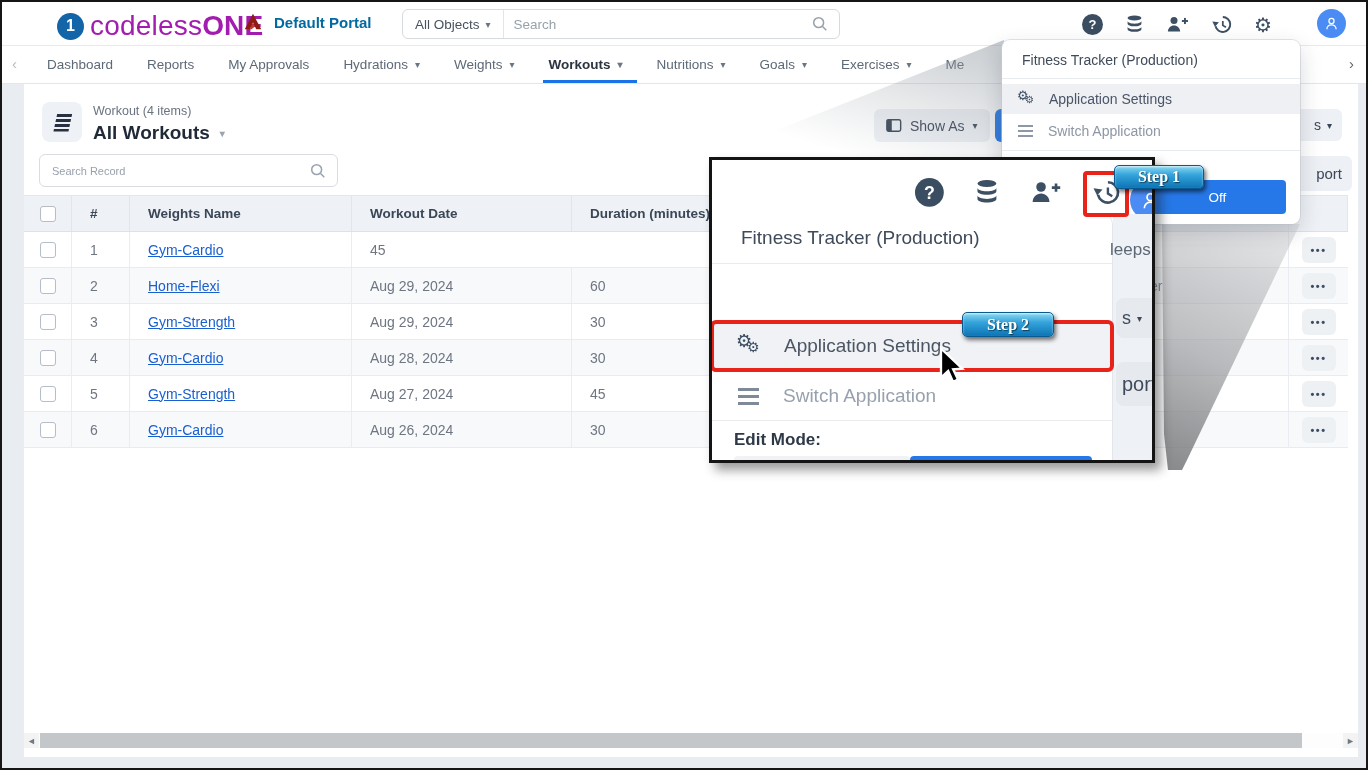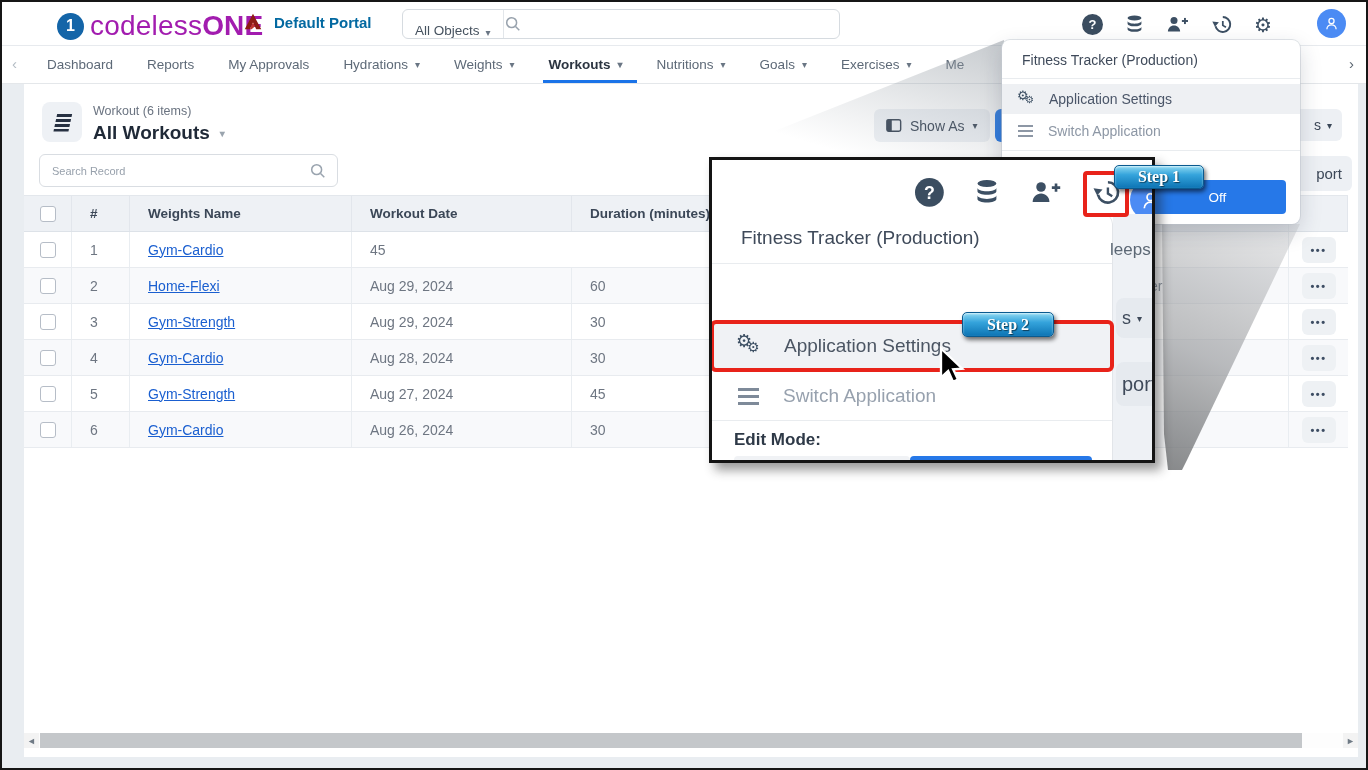--- a/index.html
+++ b/index.html
@@ -8,21 +8,21 @@
 
   
   .topbar{position:absolute;left:0;top:0;width:100%;height:44px;background:#fff;border-bottom:1px solid #e7eaee;z-index:10;}
   .brand{position:absolute;left:55px;top:8px;display:flex;align-items:center;gap:6px;}
   .brand-mark{width:27px;height:27px;border-radius:50%;background:#1465a8;color:#fff;font-weight:bold;font-size:16px;display:flex;align-items:center;justify-content:center;}
   .brand-name{font-size:28px;color:#a21caf;letter-spacing:.2px;}
   .brand-name b{font-weight:800;}
   .portal{position:absolute;left:240px;top:9px;display:flex;align-items:center;gap:10px;}
   .portal-label{font-size:15px;font-weight:700;color:#0369a1;}
   .searchgroup{position:absolute;left:400px;top:7px;width:438px;height:30px;border:1px solid #d6dbe0;border-radius:6px;background:#fff;display:flex;align-items:center;}
-  .scope{display:flex;align-items:flex-end;gap:6px;padding:0 12px;font-size:13.5px;color:#46525f;border-right:1px solid #e2e6ea;height:100%;cursor:default;}
+  .scope{display:flex;align-items:center;gap:6px;padding:0 12px;font-size:13.5px;color:#46525f;border-right:1px solid #e2e6ea;height:100%;cursor:default;}
   .caret{font-size:10px;color:#6a7684;}
   .gsearch-input{flex:1;border:0;outline:0;font-size:13.5px;color:#97a1ab;padding:0 10px;background:transparent;}
   .gsearch-input::placeholder{color:#97a1ab;}
   .mag{margin-right:10px;}
 
   .top-icons{position:absolute;right:94px;top:12px;display:flex;gap:22px;align-items:center;}
   .help-dot{width:21px;height:21px;border-radius:50%;background:#3b4d60;color:#fff;font-size:13px;font-weight:bold;display:flex;align-items:center;justify-content:center;}
   .gear-glyph{font-size:20px;color:#3c4f63;line-height:20px;}
   .avatar{position:absolute;right:20px;top:7px;width:29px;height:29px;border-radius:50%;background:#4b8bf4;display:flex;align-items:center;justify-content:center;}
 
@@ -159,20 +159,21 @@
         <path d="M3 20 L12 3 L21 20 L15.5 20 L12 12.5 L8.5 20 Z" fill="#8e1c13"></path>
         <path d="M8.5 20 L12 12.5 L14 17 L10.5 20 Z" fill="#c0392b"></path>
       </svg>
       <span class="portal-label">Default Portal</span>
     </div>
     <div class="searchgroup">
       <div class="scope">
         <span>All Objects</span>
         <span class="caret">▾</span>
       </div>
+      <input class="gsearch-input" placeholder="Search" style="">
       <svg class="mag icon-svg" width="18" height="18" viewBox="0 0 20 20">
         <circle cx="8.5" cy="8.5" r="5.5" fill="none" stroke="#98a2ad" stroke-width="1.7"></circle>
         <line x1="12.8" y1="12.8" x2="17" y2="17" stroke="#98a2ad" stroke-width="1.7"></line>
       </svg>
     </div>
 
     <div class="top-icons">
       <div class="help-dot">?</div>
       <svg class="icon-svg" width="19" height="21" viewBox="0 0 22 24">
         <ellipse cx="11" cy="4.5" rx="8" ry="3" fill="#3c4f63"></ellipse>
@@ -250,21 +251,21 @@
     <div class="obj-tile">
       <svg class="icon-svg" width="24" height="24" viewBox="0 0 24 24">
         <g fill="#273142" transform="skewX(-12) translate(5,0)">
           <rect x="3" y="4" width="15" height="3"></rect>
             <rect x="3" y="9" width="15" height="3"></rect>
           <rect x="3" y="14" width="15" height="3"></rect>
             <rect x="3" y="19" width="15" height="2.4"></rect>
         </g>
       </svg>
     </div>
-    <div class="obj-sub">Workout (6 items)</div>
+    <div class="obj-sub">Workout (4 items)</div>
     <div class="obj-title">
       <span>All Workouts</span>
       <span class="caret">▾</span>
     </div>
 
     <div class="rec-search">
       <input placeholder="Search Record" style="">
       <svg class="mag icon-svg" width="18" height="18" viewBox="0 0 20 20">
         <circle cx="8.5" cy="8.5" r="5.5" fill="none" stroke="#9aa4af" stroke-width="1.7"></circle>
         <line x1="12.8" y1="12.8" x2="17" y2="17" stroke="#9aa4af" stroke-width="1.7"></line>

